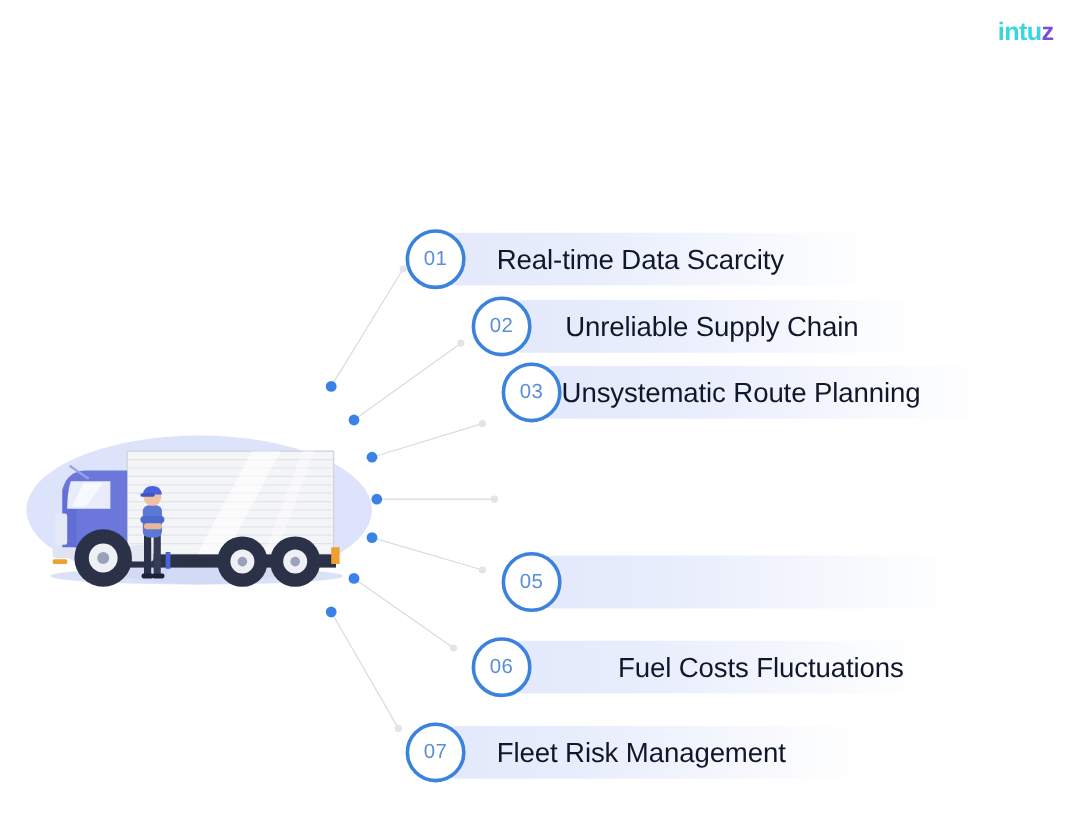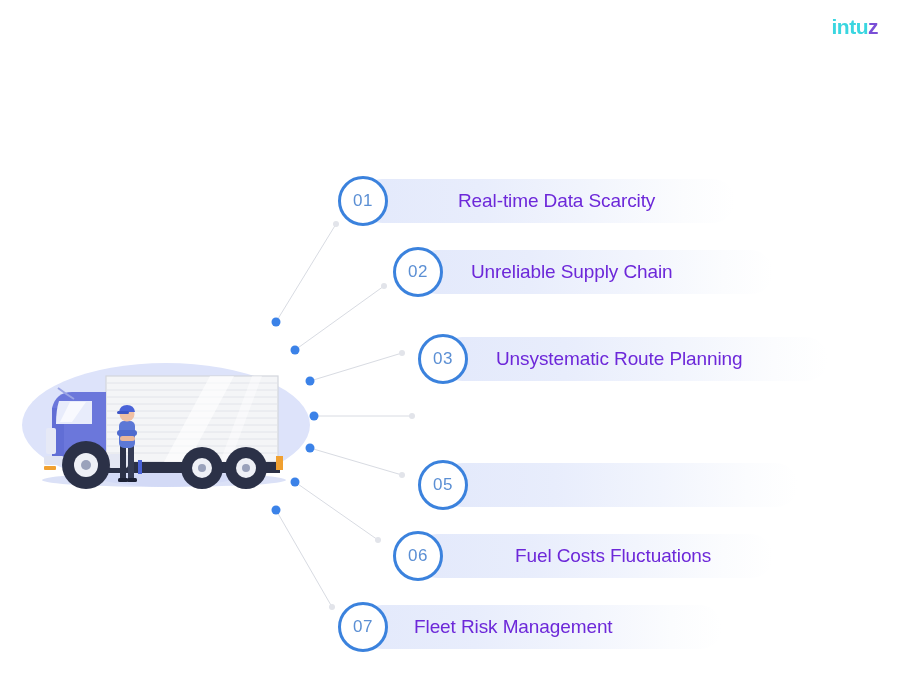--- a/index.html
+++ b/index.html
@@ -121,23 +121,23 @@
     justify-content: center;
     font-size: 17px;
     font-weight: 400;
     color: #5b8fd4;
     letter-spacing: 0.5px;
   }
 
   .row-label {
     position: relative;
     z-index: 2;
-    font-size: 19px;
+    font-size: 23px;
     font-weight: 400;
-    color: #6d28d9;
+    color: #0f172a;
     letter-spacing: -0.1px;
     white-space: nowrap;
   }
 </style>
 </head>
 <body>
 
 <div class="canvas">
 
   <div class="logo">
@@ -243,34 +243,34 @@
       <circle cx="310" cy="448" r="4.5" fill="#3b82e8"></circle>
       <line x1="295" y1="482" x2="378" y2="540" stroke="#d8dbe2" stroke-width="1"></line>
       <circle cx="378" cy="540" r="3" fill="#e2e4ea"></circle>
       <circle cx="295" cy="482" r="4.5" fill="#3b82e8"></circle>
       <line x1="276" y1="510" x2="332" y2="607" stroke="#d8dbe2" stroke-width="1"></line>
       <circle cx="332" cy="607" r="3" fill="#e2e4ea"></circle>
       <circle cx="276" cy="510" r="4.5" fill="#3b82e8"></circle>
     </svg>
 
   <div class="rows">
-      <div class="row" style="left: 338px; top: 176px; gap: 44px;">
+      <div class="row" style="left: 338px; top: 191px;">
         <div class="pill" style="width: 375px;"></div>
         <div class="num-circle">01</div>
         <div class="row-label" style="margin-left: 26px;">Real-time Data Scarcity</div>
       </div>
       <div class="row" style="left: 393px; top: 247px;">
         <div class="pill" style="width: 358px;"></div>
         <div class="num-circle">02</div>
         <div class="row-label" style="margin-left: 28px;">Unreliable Supply Chain</div>
       </div>
-      <div class="row" style="left: 418px; top: 334px; align-items: center;">
+      <div class="row" style="left: 418px; top: 302px; align-items: center;">
         <div class="pill" style="width: 388px;"></div>
         <div class="num-circle">03</div>
-        <div class="row-label" style="margin-left: 28px;">Unsystematic Route Planning</div>
+        <div class="row-label" style="">Unsystematic Route Planning</div>
       </div>
       <div class="row" style="left: 418px; top: 460px;">
         <div class="pill" style="width: 358px;"></div>
         <div class="num-circle">05</div>
       </div>
       <div class="row" style="left: 393px; top: 531px; gap: 44px;">
         <div class="pill" style="width: 358px;"></div>
         <div class="num-circle">06</div>
         <div class="row-label" style="margin-left: 28px;">Fuel Costs Fluctuations</div>
       </div>

